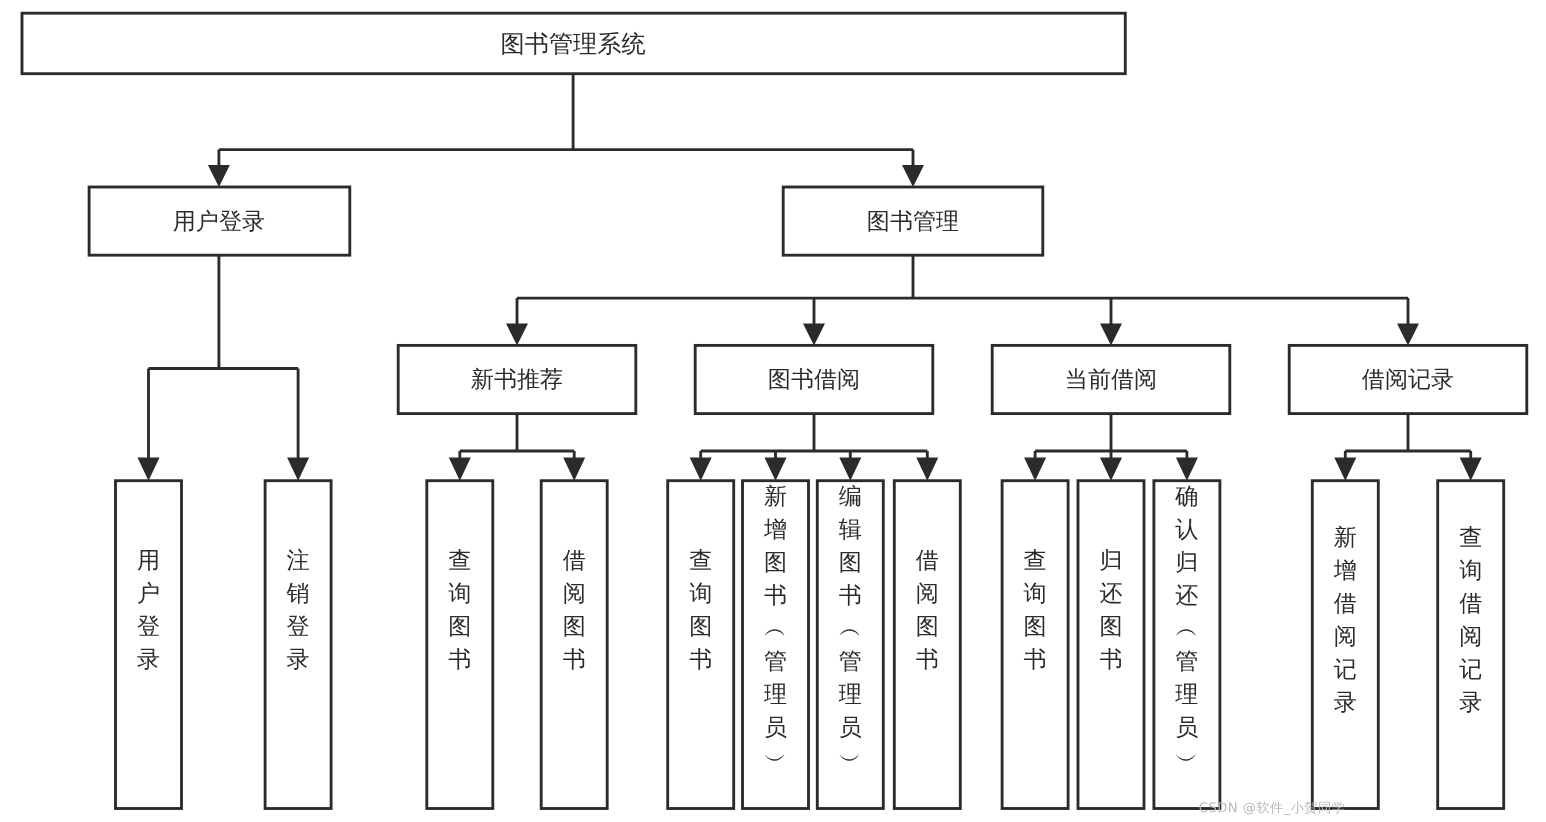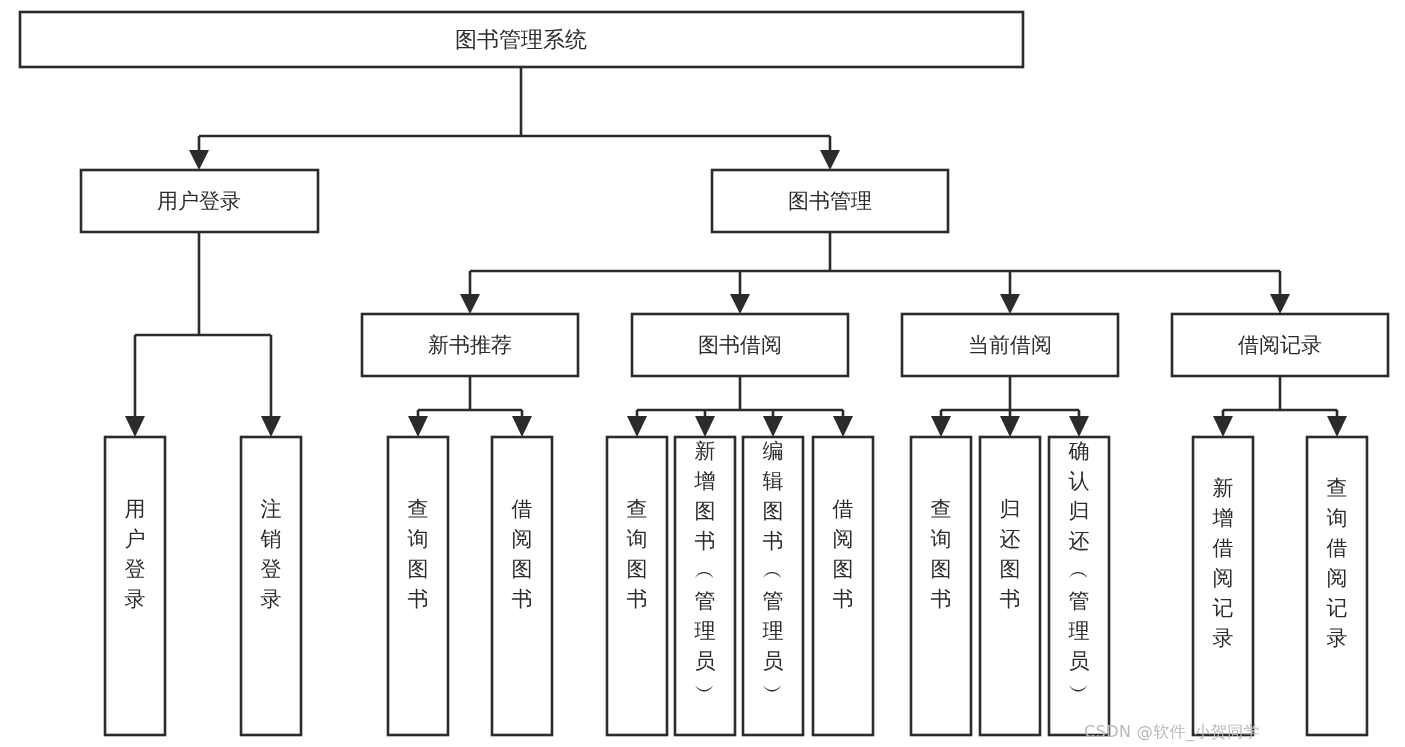--- a/index.html
+++ b/index.html
@@ -11,21 +11,20 @@
     width: 1405px;
     height: 747px;
     font-family: "DejaVu Sans", "Liberation Sans", sans-serif;
     overflow: hidden;
     position: relative;
   }
   #diagram-root {
     position: relative;
     width: 1231px;
     height: 747px;
-    padding-left: 37px;
   }
   svg#tree-svg {
     position: absolute;
     left: 0;
     top: 0;
     width: 1405px;
     height: 747px;
     display: block;
   }
   .node-box {
@@ -57,21 +56,21 @@
   }
   .arrow-head {
     fill: #2b2b2b;
     stroke: none;
   }
   .watermark {
     position: absolute;
     right: 8px;
     bottom: 4px;
     color: #b9b9b9;
-    font-size: 16px;
+    font-size: 12px;
     font-family: "DejaVu Sans", "Liberation Sans", sans-serif;
     letter-spacing: 0.4px;
     white-space: nowrap;
     pointer-events: none;
   }
 </style>
 </head>
 <body>
 
 <div id="diagram-root">

